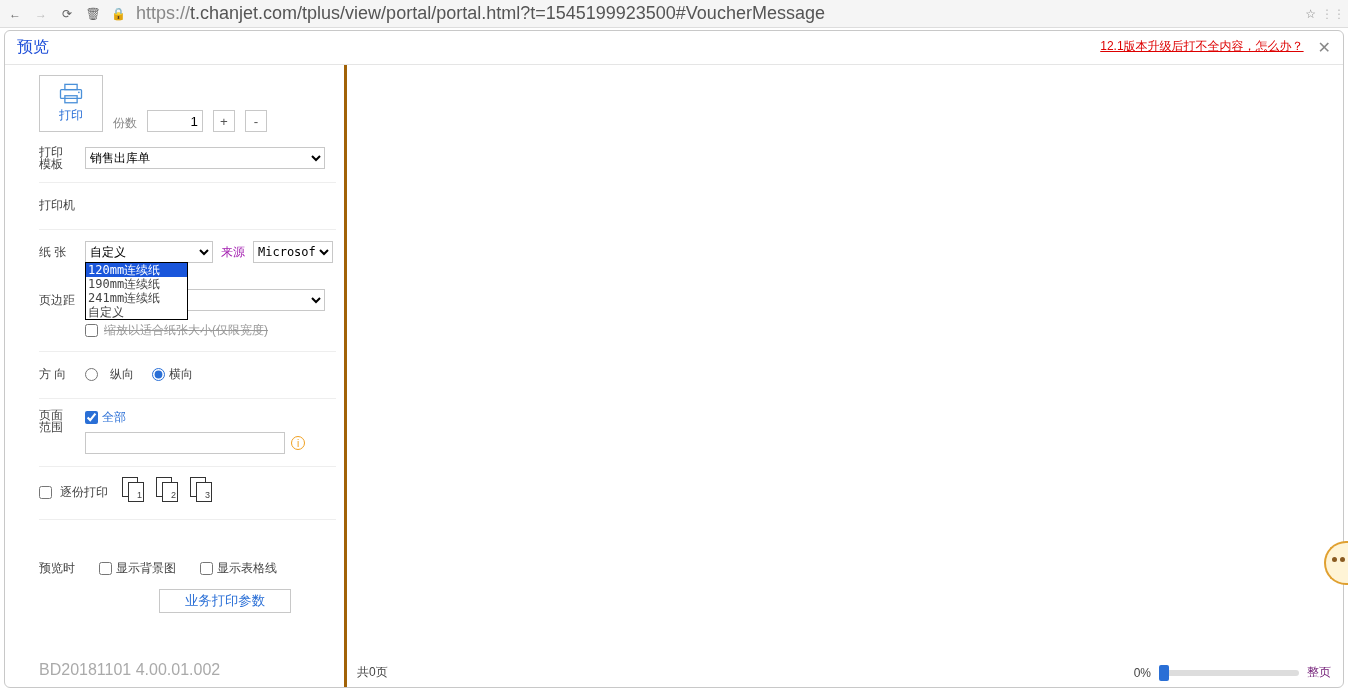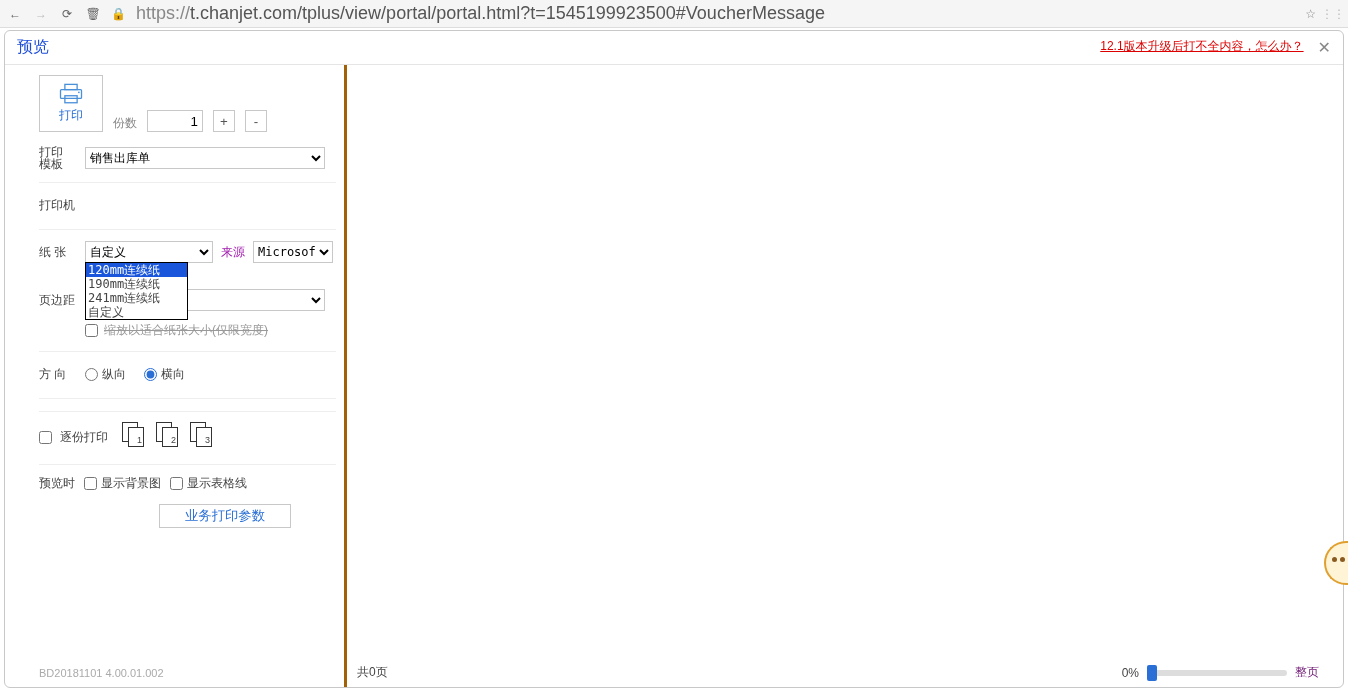--- a/index.html
+++ b/index.html
@@ -51,32 +51,32 @@
 .scale-row { padding-left:46px; display:flex; align-items:center; gap:6px; margin-bottom:10px; color:#777; }
 .range-input { width:200px; height:22px; border:1px solid #c8c8c8; }
 .info-icon { color:#f0a020; border:1px solid #f0a020; border-radius:50%; width:14px; height:14px; display:inline-flex; align-items:center; justify-content:center; font-size:10px; }
 
 
 .collate-icons { display:flex; gap:6px; }
 .collate { width:28px; height:30px; position:relative; }
 .collate .sheet { position:absolute; width:16px; height:20px; border:1px solid #333; background:#fff; font-size:9px; display:flex; align-items:flex-end; justify-content:flex-end; padding:1px; }
 .collate .s1{ left:0; top:0; } .collate .s2{ left:6px; top:5px; }
 
-.preview-row { display:flex; align-items:flex-start; gap:9px; margin-bottom:12px; }
+.preview-row { display:flex; align-items:flex-start; gap:24px; margin-bottom:12px;margin-top:30px; }
 .biz-btn { width:132px; height:24px; border:1px solid #c8c8c8; background:#fff; color:#2a6fd6; display:block; margin-left:120px; }
 
-.version { position:absolute; left:34px; bottom:8px; color:#aaa; font-size:11px; }
+.version { position:absolute; left:34px; bottom:8px; color:#aaa; font-size:16px; }
 
 
 .dropdown { position:absolute; border:1px solid #000; background:#fff; width:103px; z-index:50; font-family:"SimSun",monospace; }
 .dropdown .opt { padding:0 2px; height:14px; line-height:14px; white-space:nowrap; overflow:hidden; }
 .dropdown .opt.sel-opt { background:#1a56db; color:#fff; }
 
 
-.right-footer { position:absolute; left:10px; right:24px; bottom:6px; display:flex; align-items:center; justify-content:space-between; color:#444; }
+.right-footer { position:absolute; left:10px; right:12px; bottom:6px; display:flex; align-items:center; justify-content:space-between; color:#444; }
 .zoom-grp { display:flex; align-items:center; gap:8px; }
 .slider { width:140px; height:6px; background:#ddd; border-radius:3px; position:relative; }
 .slider .thumb { position:absolute; left:0; top:-5px; width:10px; height:16px; background:#2a6fd6; border-radius:2px; }
 .whole-page { color:#701a75; }
 
 
 .side-deco { position:fixed; right:0; bottom:110px; width:24px; height:44px; border:2px solid #e0a030; border-right:none; border-radius:22px 0 0 22px; background:#fff4d6; }
 .side-deco::before, .side-deco::after { content:""; position:absolute; width:5px; height:5px; background:#8a5a20; border-radius:50%; top:14px; }
 .side-deco::before{ left:6px; } .side-deco::after{ left:14px; }
 </style>
@@ -157,31 +157,45 @@
       </div>
 
       <div class="scale-row">
         <input type="checkbox" class="chk" style="">
         <span style="text-decoration:line-through;color:#999">缩放以适合纸张大小(仅限宽度)</span>
       </div>
       <div class="sep"></div>
 
       <div class="row">
         <span class="lbl">方 向</span>
-        <label style="display:flex;align-items:center;gap:4px">
+        <label style="display:flex;align-items:center;gap:12px">
             <input type="radio" class="rad" name="ori" style="">
             <span>纵向</span>
           </label>
         <label style="display:flex;align-items:center;gap:4px;margin-left:10px">
             <input type="radio" class="rad" name="ori" checked="" style="">
             <span>横向</span>
           </label>
       </div>
       <div class="sep"></div>
 
+      <div class="row" style="align-items:flex-start">
+        <span class="lbl" style="white-space:pre-line;line-height:12px">页面
+范围</span>
+        <div style="display:flex;flex-direction:column;gap:6px">
+          <label style="display:flex;align-items:center;gap:4px">
+              <input type="checkbox" class="chk" checked="" style="">
+              <span class="blue">全部</span>
+            </label>
+          <div style="display:flex;gap:6px;align-items:center">
+            <input class="range-input" style="">
+            <span class="info-icon">i</span>
+          </div>
+        </div>
+      </div>
       <div class="sep"></div>
 
       <div class="row">
         <input type="checkbox" class="chk" style="">
         <span>逐份打印</span>
         <div class="collate-icons" style="margin-left:6px">
           <div class="collate">
               <div class="sheet s1">1</div>
               <div class="sheet s2">1</div>
             </div>

